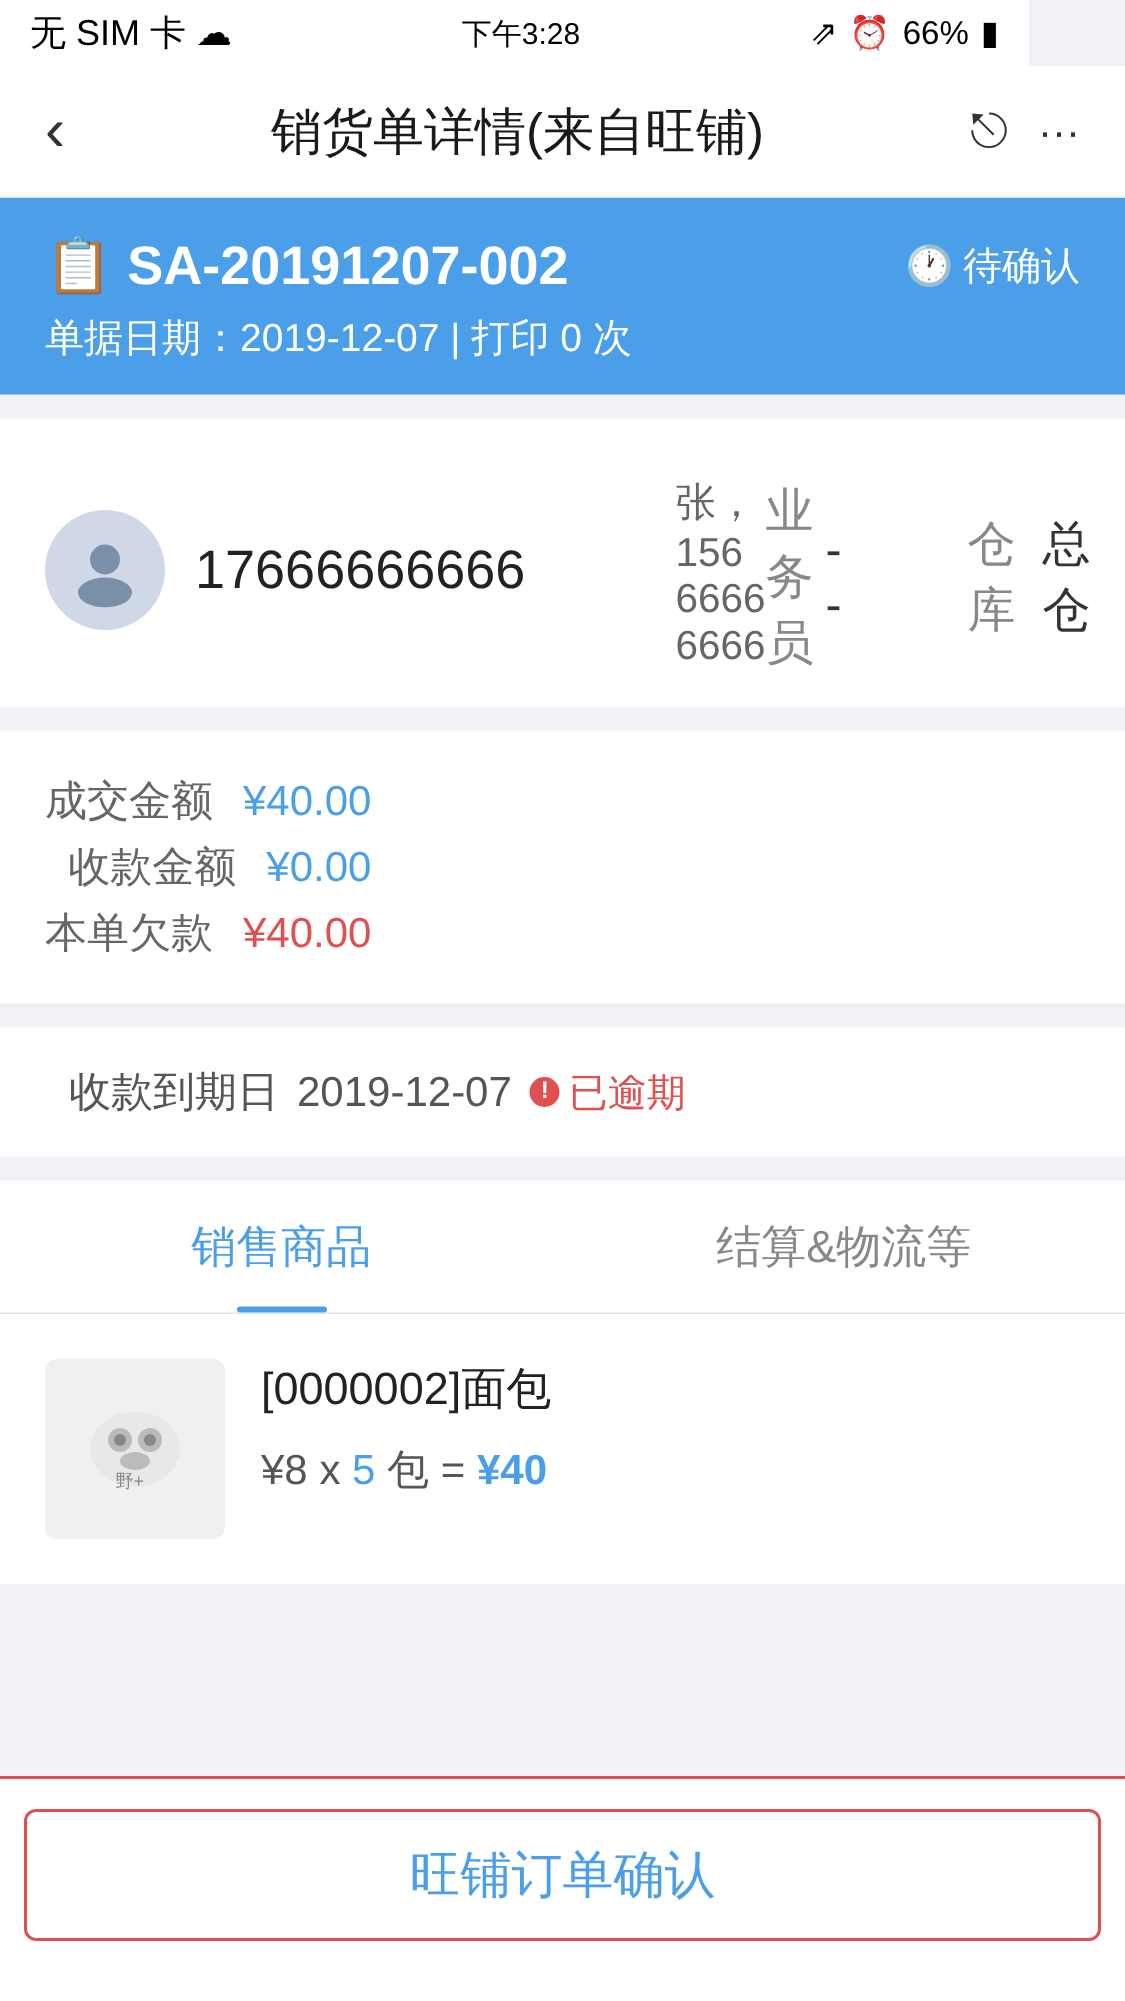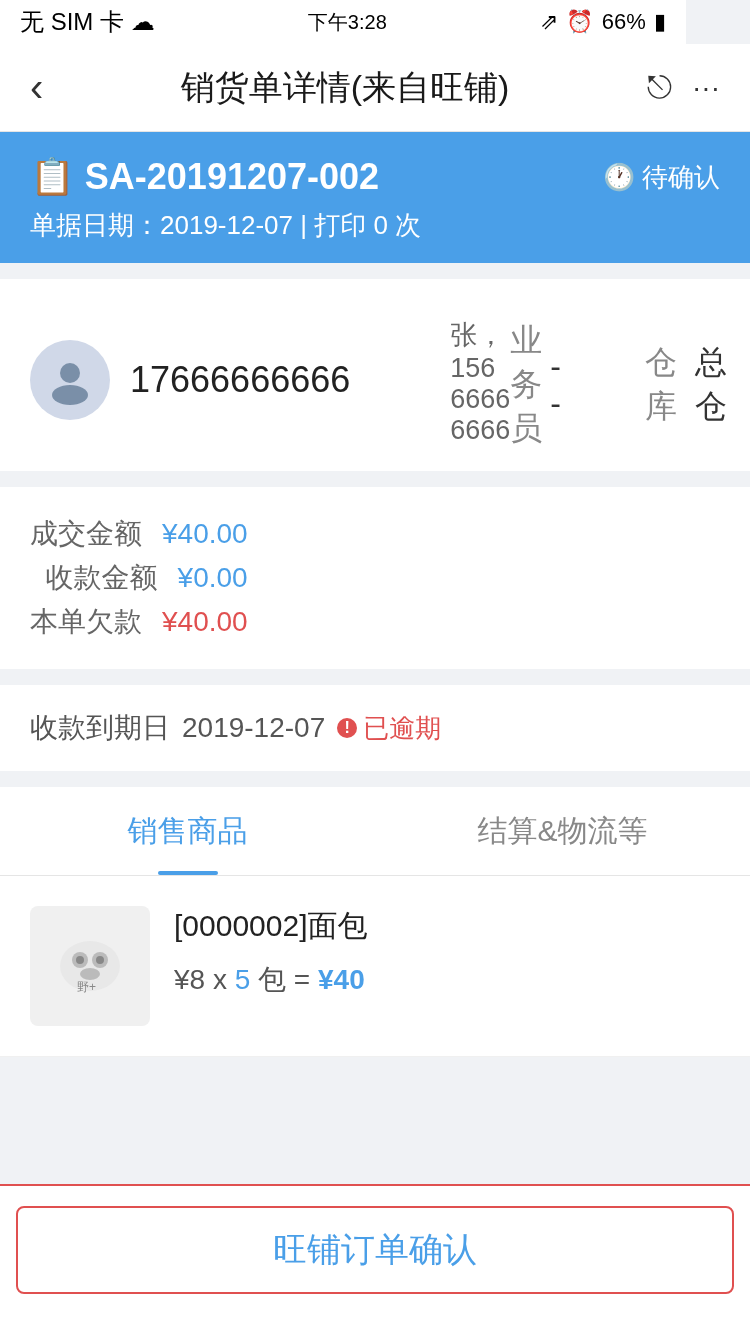--- a/index.html
+++ b/index.html
@@ -159,21 +159,21 @@
       gap: 20px;
       font-size: 28px;
     }
     .stat-label { color: #666; }
     .stat-value-blue { color: #4a9fe8; }
     .stat-value-red { color: #e05050; }
 
     
     .due-card {
       background: #fff;
-      padding: 24px 30px;
+      padding: 24px 46px;
       margin-top: 16px;
       font-size: 28px;
       color: #555;
       display: flex;
       align-items: center;
       gap: 12px;
     }
     .overdue-badge {
       display: inline-flex;
       align-items: center;

